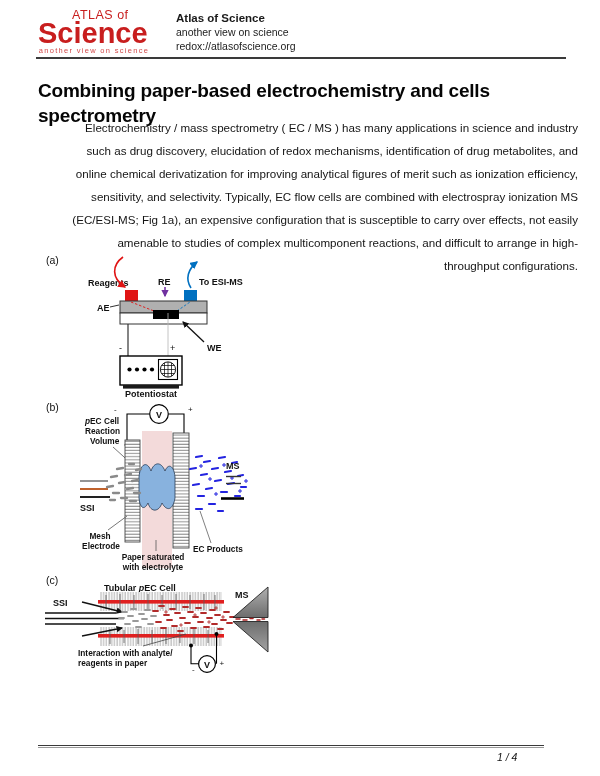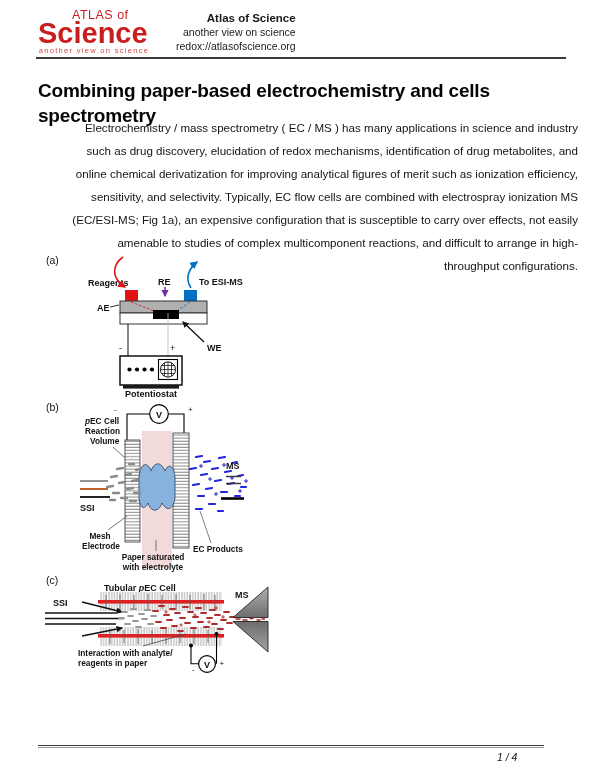--- a/index.html
+++ b/index.html
@@ -5,21 +5,21 @@
   html,body { margin:0; padding:0; background:#fff; }
   .page {
     position:relative; width:600px; height:776px; background:#ffffff;
     font-family:"Liberation Sans", sans-serif; overflow:hidden;
   }
   
   .logo { position:absolute; left:38px; top:9px; width:132px; color:#c81e1e; }
   .logo-top { font-size:12.5px; letter-spacing:0.5px; margin-left:34px; line-height:13px; }
   .logo-main { font-size:29px; font-weight:bold; line-height:22px; }
   .logo-sub { font-size:7.5px; letter-spacing:1.3px; margin-top:2px; width:112px; text-align:center; color:#d24a4a; }
-  .site-info { position:absolute; left:176px; top:12px; color:#1a1a1a;text-align:right; }
+  .site-info { position:absolute; left:176px; top:12px; color:#1a1a1a; }
   .site-name { font-size:11.5px; font-weight:bold; }
   .site-line { font-size:10.5px; margin-top:2px; color:#222; }
   .header-rule { position:absolute; left:36px; top:57px; width:530px; height:0; border-top:2.5px solid #3a3a3a; }
   
   .title { position:absolute; left:38px; top:78px; width:540px; font-size:19px; font-weight:bold;
            color:#050505; line-height:25px; white-space:pre-line; letter-spacing:-0.2px; }
   .body-text { position:absolute; left:38px; top:116px; width:540px; font-size:11.6px;
            color:#141414; line-height:23px; white-space:pre-line;text-align:right; }
   
   svg.panel { position:absolute; }

